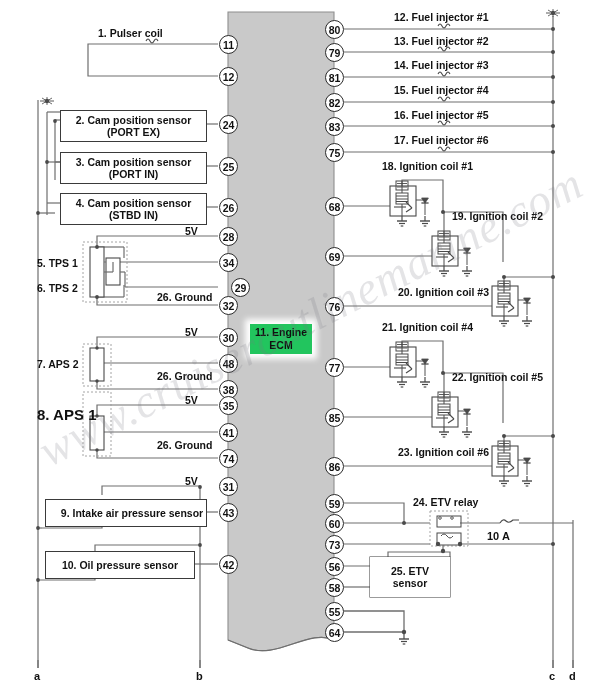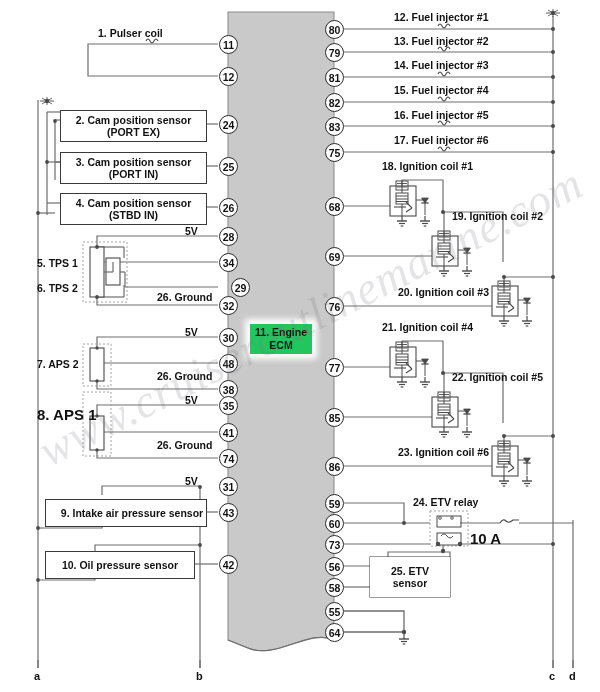--- a/index.html
+++ b/index.html
@@ -438,21 +438,21 @@
   <div class="lbl" style="left:394px;top:134px;font-size:10.5px;">17. Fuel injector #6</div>
 
   <div class="lbl" style="left:382px;top:160px;font-size:10.5px;">18. Ignition coil #1</div>
   <div class="lbl" style="left:452px;top:210px;font-size:10.5px;">19. Ignition coil #2</div>
   <div class="lbl" style="left:398px;top:286px;font-size:10.5px;text-align:right;">20. Ignition coil #3</div>
   <div class="lbl" style="left:382px;top:321px;font-size:10.5px;">21. Ignition coil #4</div>
   <div class="lbl" style="left:452px;top:371px;font-size:10.5px;">22. Ignition coil #5</div>
   <div class="lbl" style="left:398px;top:446px;font-size:10.5px;">23. Ignition coil #6</div>
 
   <div class="lbl" style="left:413px;top:496px;font-size:10.5px;">24. ETV relay</div>
-  <div class="lbl" style="left:470px;top:530px;font-size:15px;text-align:right;">10 A</div>
+  <div class="lbl" style="left:487px;top:530px;font-size:11px;text-align:right;">10 A</div>
 
   <div class="boxlabel" style="left:370px;top:557px;width:80px;height:40px;flex-direction:column;border:none;">
     <span>25. ETV</span>
     <span>sensor</span>
   </div>
 
   <div class="pinnum" style="left:219px;top:35px;">11</div>
   <div class="pinnum" style="left:219px;top:67px;">12</div>
   <div class="pinnum" style="left:219px;top:115px;">24</div>
   <div class="pinnum" style="left:219px;top:157px;">25</div>

